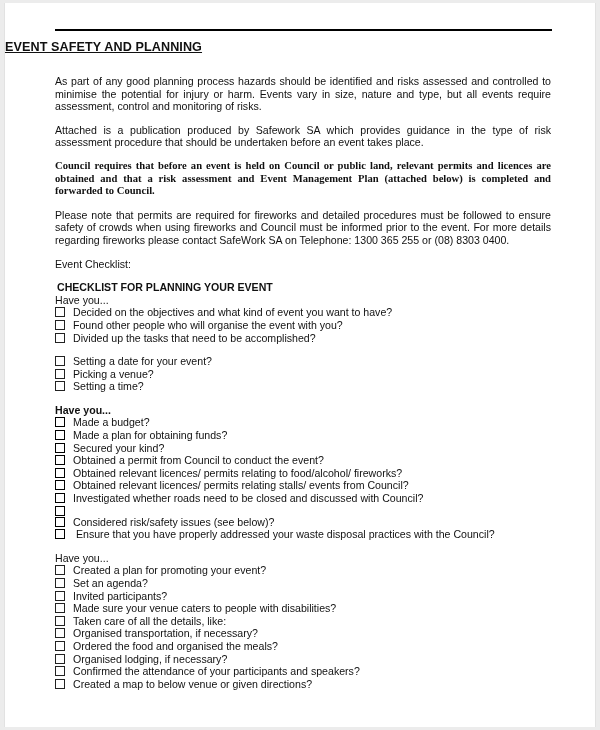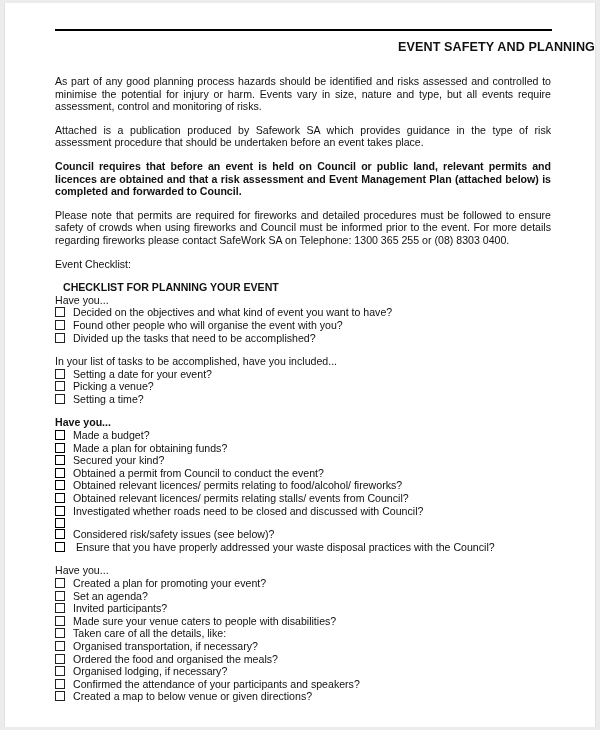--- a/index.html
+++ b/index.html
@@ -31,44 +31,45 @@
       width: 497px;
       top: 26px;
       height: 2px;
       background: #000;
     }
     .title {
       position: absolute;
       left: 0;
       width: 590px;
       top: 37px;
-      text-align: right;
+      text-align: left;
       font-weight: bold;
       font-size: 12.6px;
       letter-spacing: 0.1px;
+      text-decoration: underline;
     }
     .content {
       position: absolute;
       left: 50px;
       top: 72px;
       width: 496px;
       font-size: 10.6px;
       line-height: 12.6px;
     }
     .para {
       text-align: justify;
       text-align-last: left;
       margin: 0 0 11px 0;
     }
-    .para.bold { font-weight: bold; }
+    .para.bold { font-weight: bold; font-family: Liberation Serif, serif; }
     .label { margin: 0; }
     .label.bold { font-weight: bold; }
     .section-heading {
       font-weight: bold;
-      margin: 11px 0 0 8px;
+      margin: 11px 0 0 2px;
     }
     .group { margin: 0 0 11px 0; }
     .group.first { margin-top: 0; }
     .item {
       display: flex;
       align-items: flex-start;
       margin: 0;
     }
     .item .cb {
       flex: 0 0 auto;
@@ -115,21 +116,20 @@
         <span class="cb"></span>
         <span>Found other people who will organise the event with you?</span>
       </div>
       <div class="item">
         <span class="cb"></span>
         <span>Divided up the tasks that need to be accomplished?</span>
       </div>
     </div>
 
     <div class="group">
-      <p class="label">In your list of tasks to be accomplished, have you included...</p>
       <div class="item">
         <span class="cb"></span>
         <span>Setting a date for your event?</span>
       </div>
       <div class="item">
         <span class="cb"></span>
         <span>Picking a venue?</span>
       </div>
       <div class="item">
         <span class="cb"></span>

